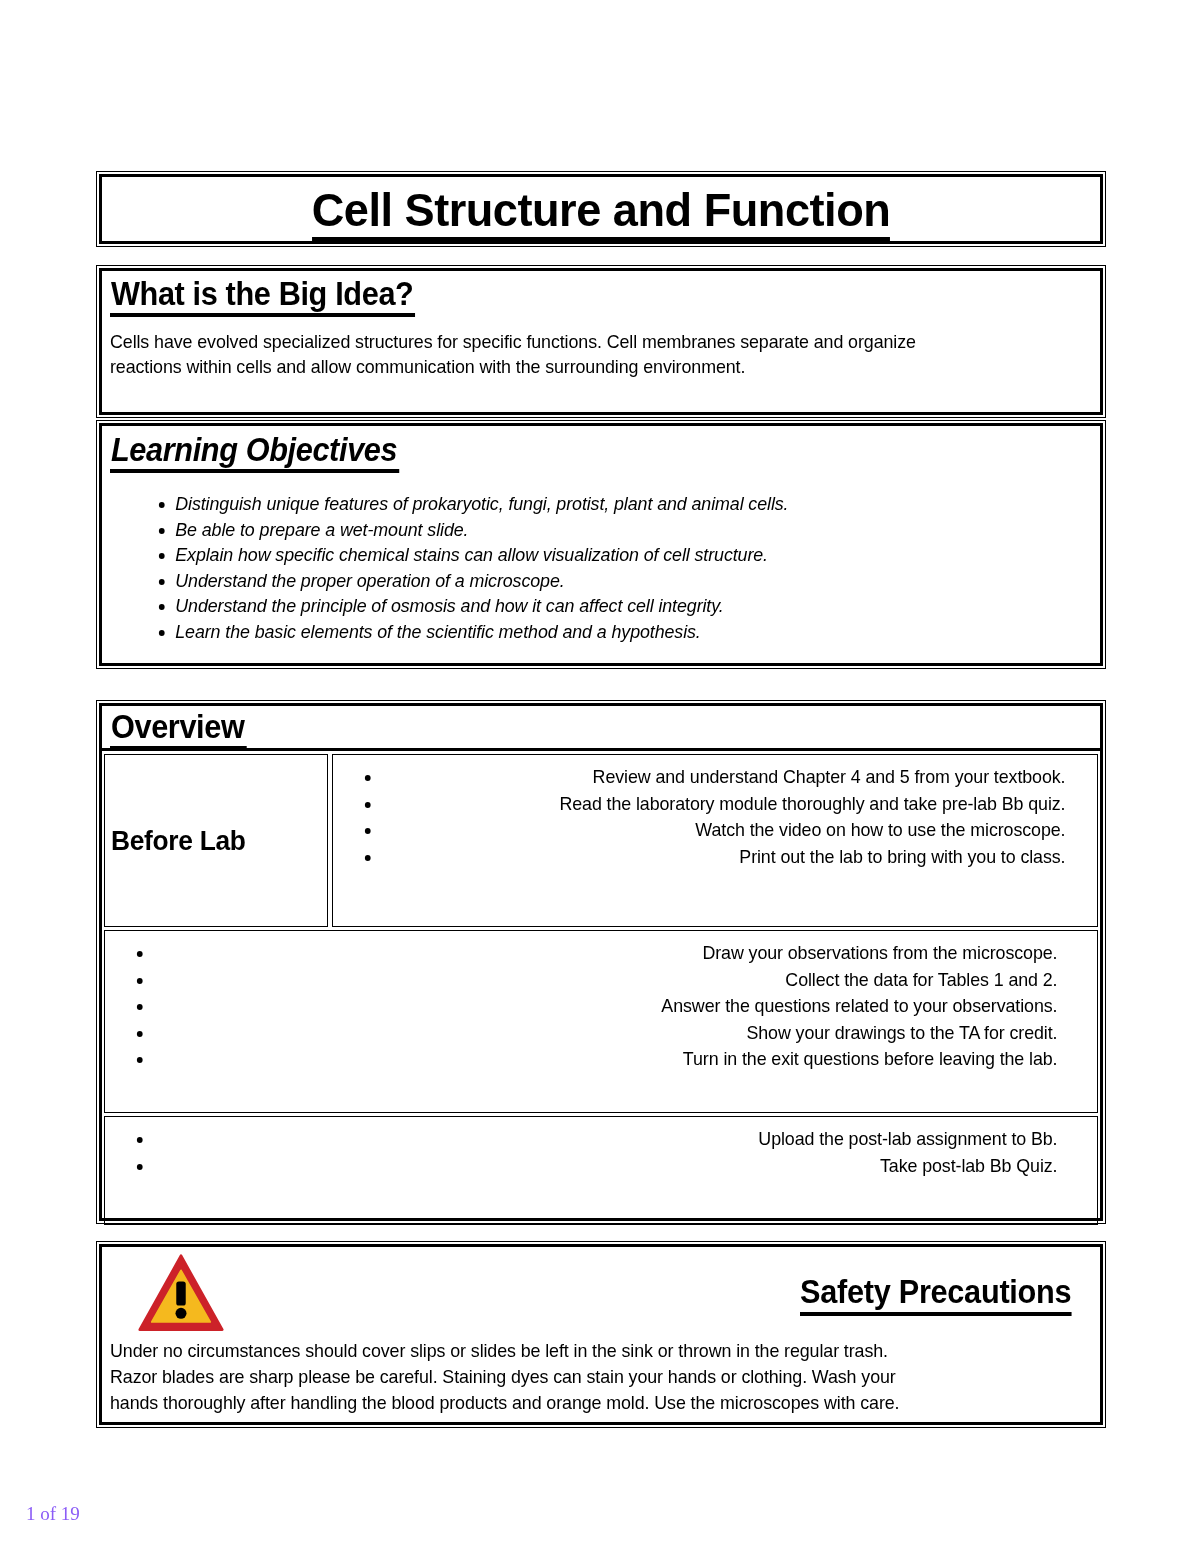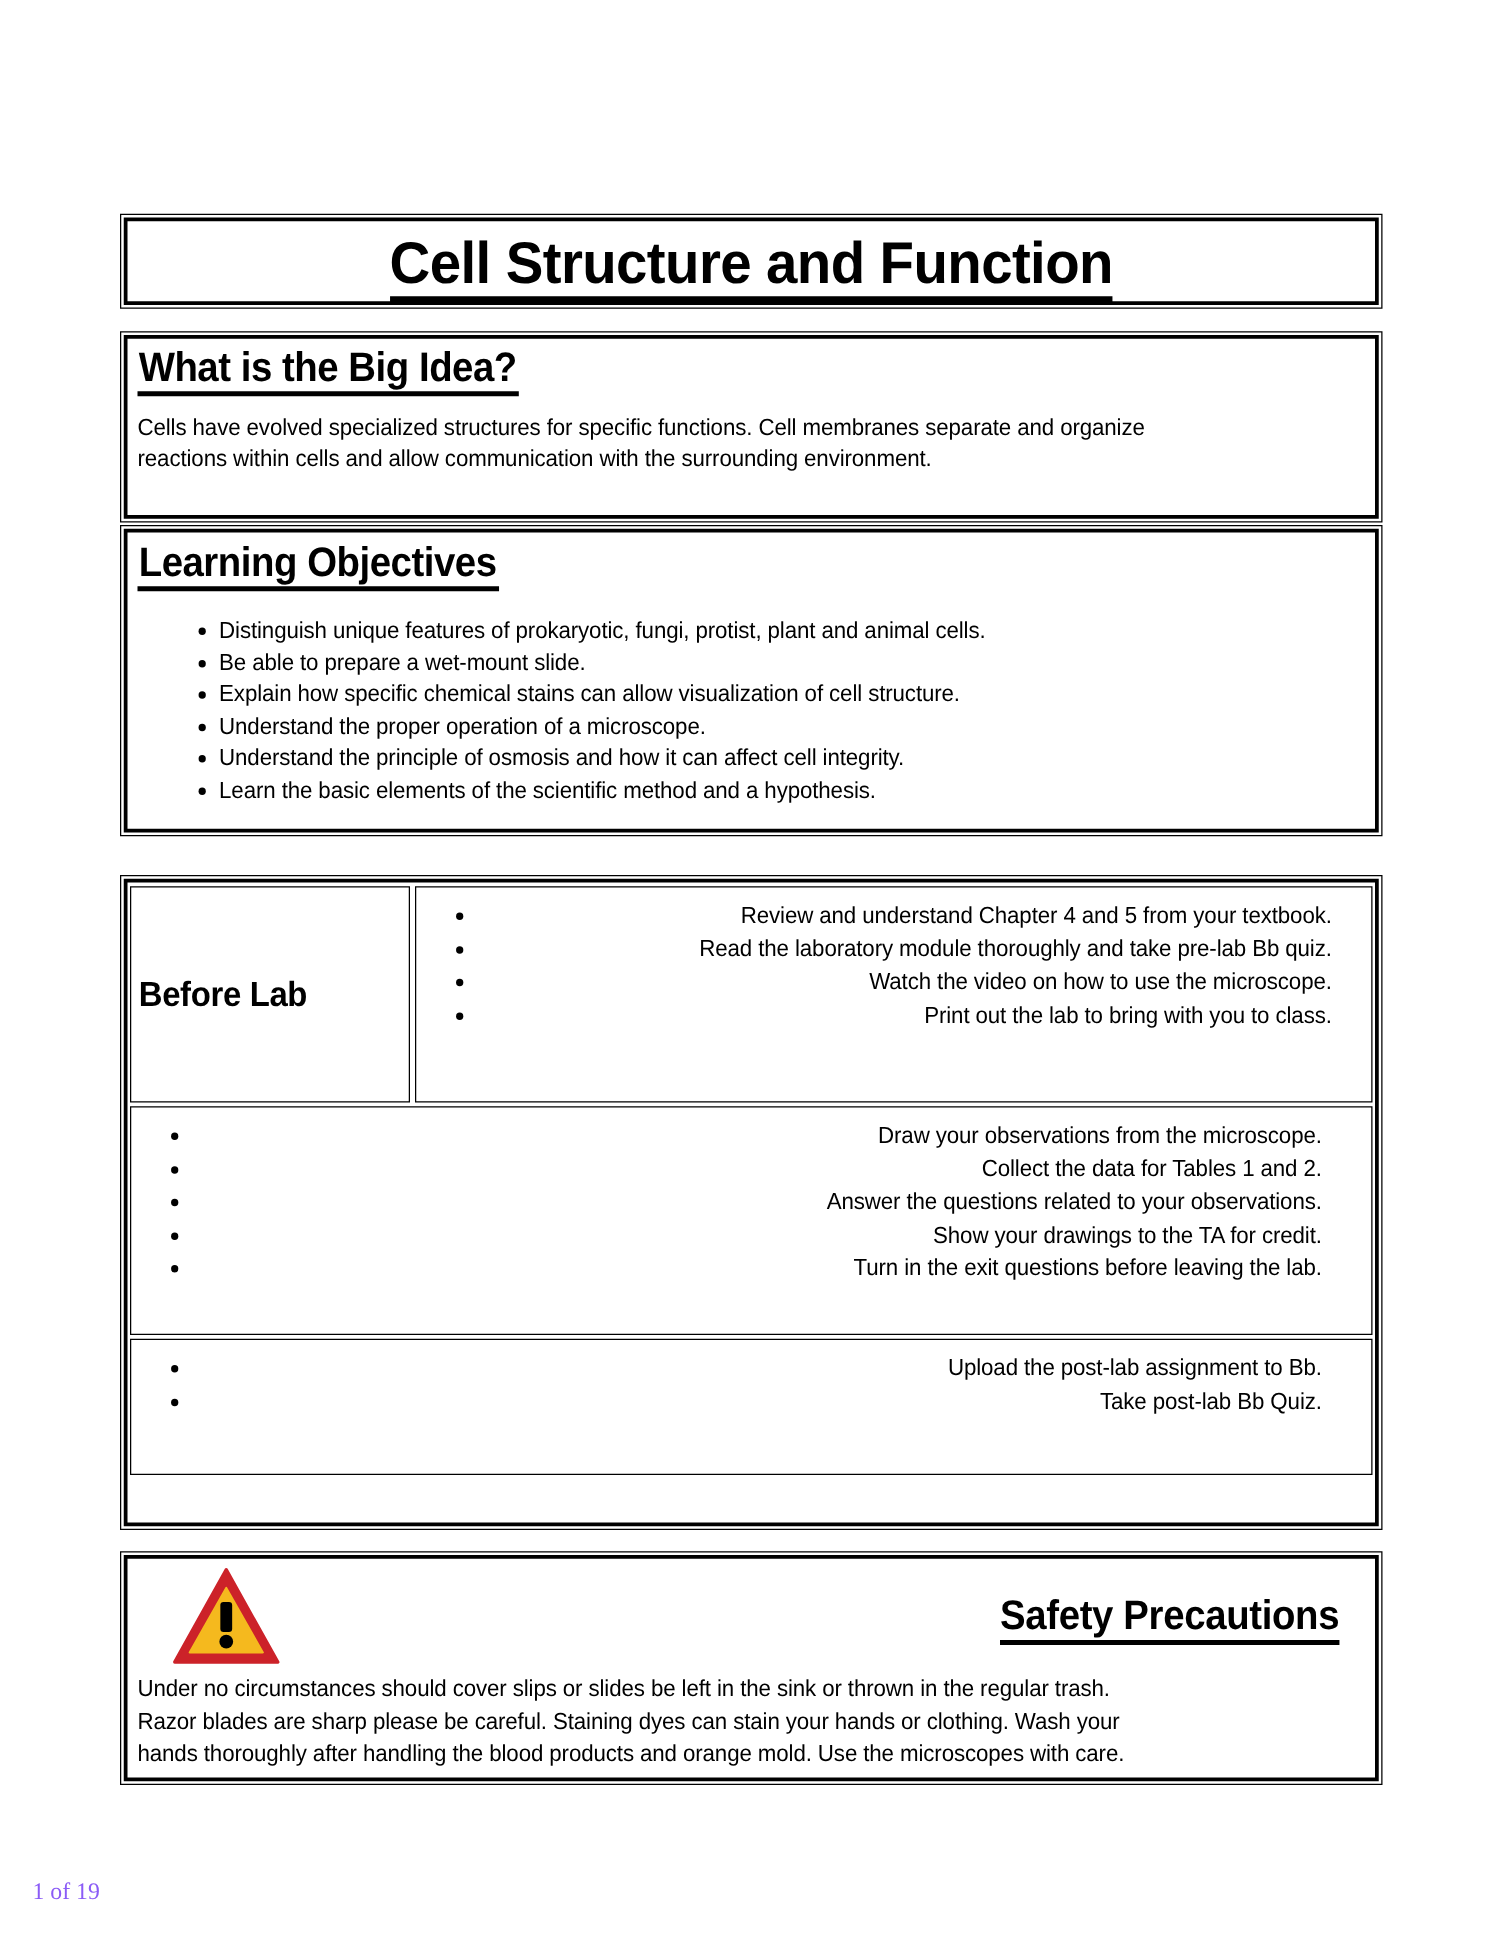--- a/index.html
+++ b/index.html
@@ -80,21 +80,21 @@
     transform-origin: left top;
   }
 
   
   #bigidea-box { left: 96px; top: 237px; width: 1010px; height: 153px; }
   #bigidea-box .pad { padding: 5px 6px 0 8px; }
   #bigidea-box .body-text { margin-top: 12px; }
 
   
   #objectives-box { left: 96px; top: 392px; width: 1010px; height: 249px; }
-  #objectives-box .pad { padding: 6px 6px 0 8px; }
+  #objectives-box .pad { padding: 6px 6px 0 8px; font-style: italic; }
 
   ul.bullets {
     list-style: none;
     margin: 0;
     padding: 0;
   }
   ul.bullets li {
     position: relative;
     padding-left: 21px;
     font-size: 18.5px;
@@ -238,20 +238,23 @@
           <li>Understand the proper operation of a microscope.</li>
           <li>Understand the principle of osmosis and how it can affect cell integrity.</li>
           <li>Learn the basic elements of the scientific method and a hypothesis.</li>
         </ul>
       </div>
     </div>
   </div>
 
   <div class="dbox" id="overview-box">
     <div class="inner">
+      <div id="overview-head-wrap">
+        <div class="sec-head">Overview</div>
+      </div>
       <div id="overview-rows">
 
         <div class="ov-row" id="ov-row-0">
           <div class="ov-cell-label">
             <span>Before Lab</span>
           </div>
           <div class="ov-cell-content">
             <ul class="bullets">
               <li>Review and understand Chapter 4 and 5 from your textbook.</li>
               <li>Read the laboratory module thoroughly and take pre-lab Bb quiz.</li>

